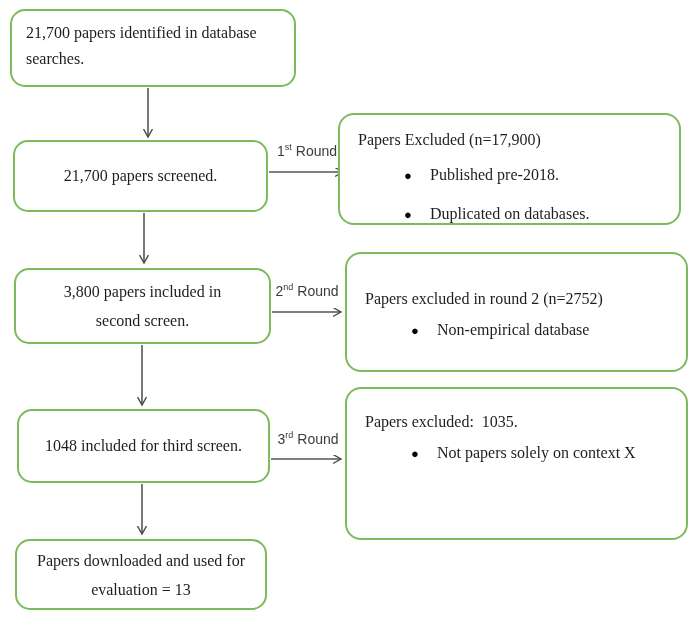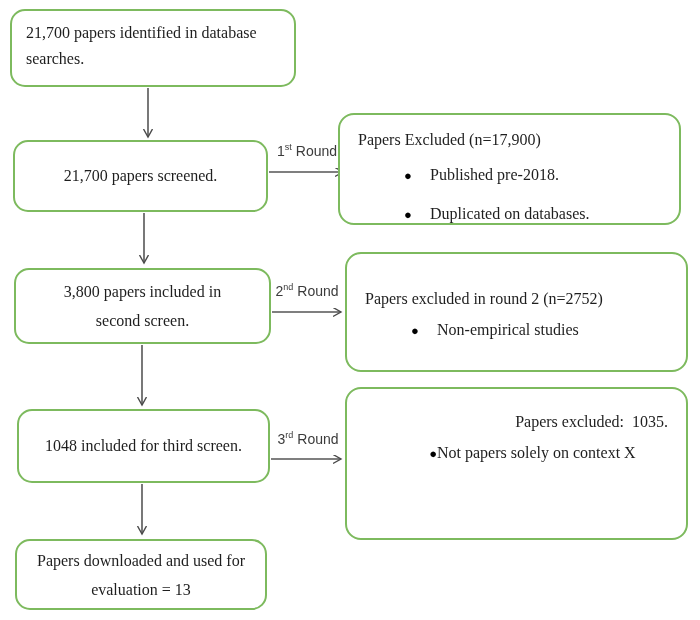--- a/index.html
+++ b/index.html
@@ -55,21 +55,21 @@
     background: #ffffff;
     border: 2px solid #7dba5e;
     border-radius: 16px;
     padding: 16px 18px;
     font-family: "Liberation Serif", serif;
     font-size: 16px;
     color: #1e1e1e;
   }
   .rbox1 { left: 338px; top: 113px; width: 343px; height: 112px; }
   .rbox2 { left: 345px; top: 252px; width: 343px; height: 120px; padding-top: 36px; }
-  .rbox3 { left: 345px; top: 387px; width: 343px; height: 153px; padding-top: 24px; text-align: right; }
+  .rbox3 { left: 345px; top: 387px; width: 343px; height: 153px; padding-top: 24px; }
   .etitle { white-space: pre-wrap; }
   .bullet-row {
     display: flex;
     align-items: baseline;
     margin-top: 17px;
     padding-left: 46px;
   }
   .rbox2 .bullet-row, .rbox3 .bullet-row { margin-top: 13px; }
   .bullet {
     width: 26px;
@@ -161,21 +161,21 @@
     <div class="bullet-row" style="margin-top:21px;">
       <span class="bullet">●</span>
       <span class="btext">Duplicated on databases.</span>
     </div>
   </div>
 
   <div class="ebox rbox2">
     <div class="etitle">Papers excluded in round 2 (n=2752)</div>
     <div class="bullet-row">
       <span class="bullet">●</span>
-      <span class="btext">Non-empirical studies</span>
+      <span class="btext">Non-empirical database</span>
     </div>
   </div>
 
   <div class="ebox rbox3">
     <div class="etitle">Papers excluded:  1035.</div>
     <div class="bullet-row">
       <span class="bullet">●</span>
       <span class="btext">Not papers solely on context X</span>
     </div>
   </div>

